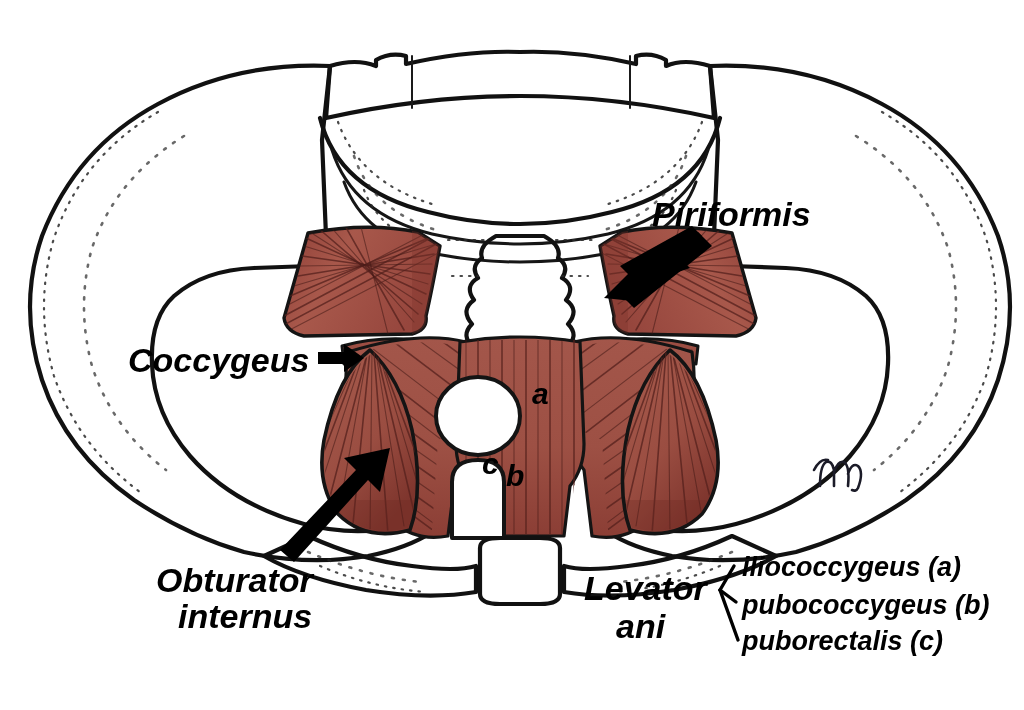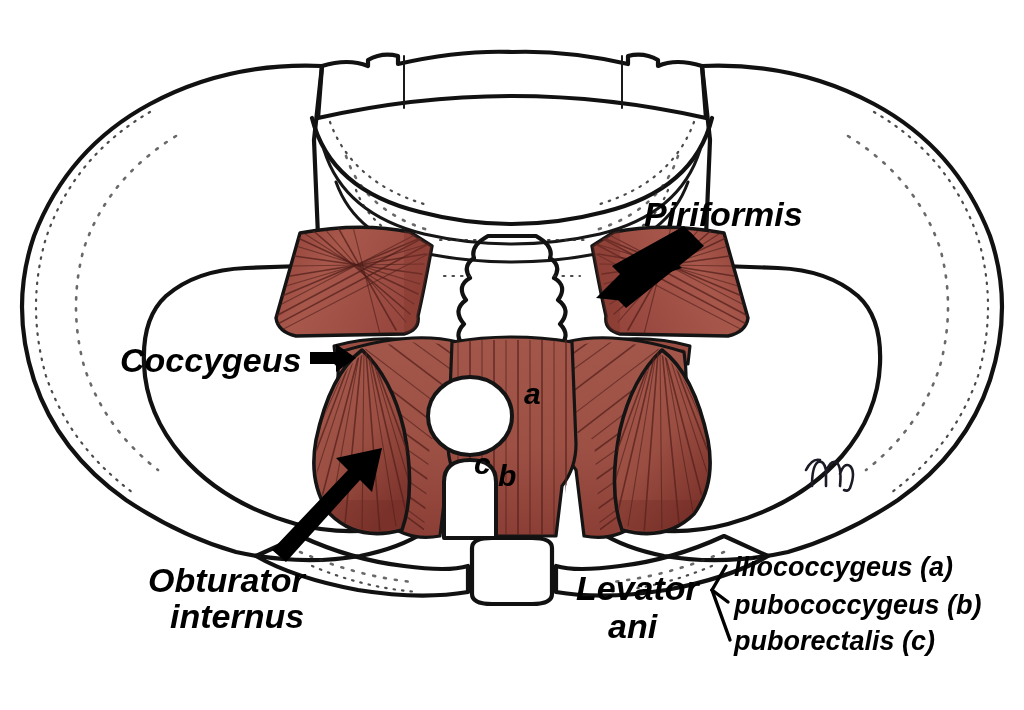--- a/index.html
+++ b/index.html
@@ -15,20 +15,21 @@
     overflow: hidden;
     font-family: "Liberation Sans", sans-serif;
   }
   #figure-root {
     position: absolute;
     left: 0;
     top: 0;
     width: 844px;
     height: 710px;
     background: #ffffff;
+    padding-left: 8px;
   }
   #figure-svg {
     display: block;
     width: 1024px;
     height: 710px;
   }
   .anno-text {
     font-family: "Liberation Sans", sans-serif;
     font-weight: bold;
     font-style: italic;

